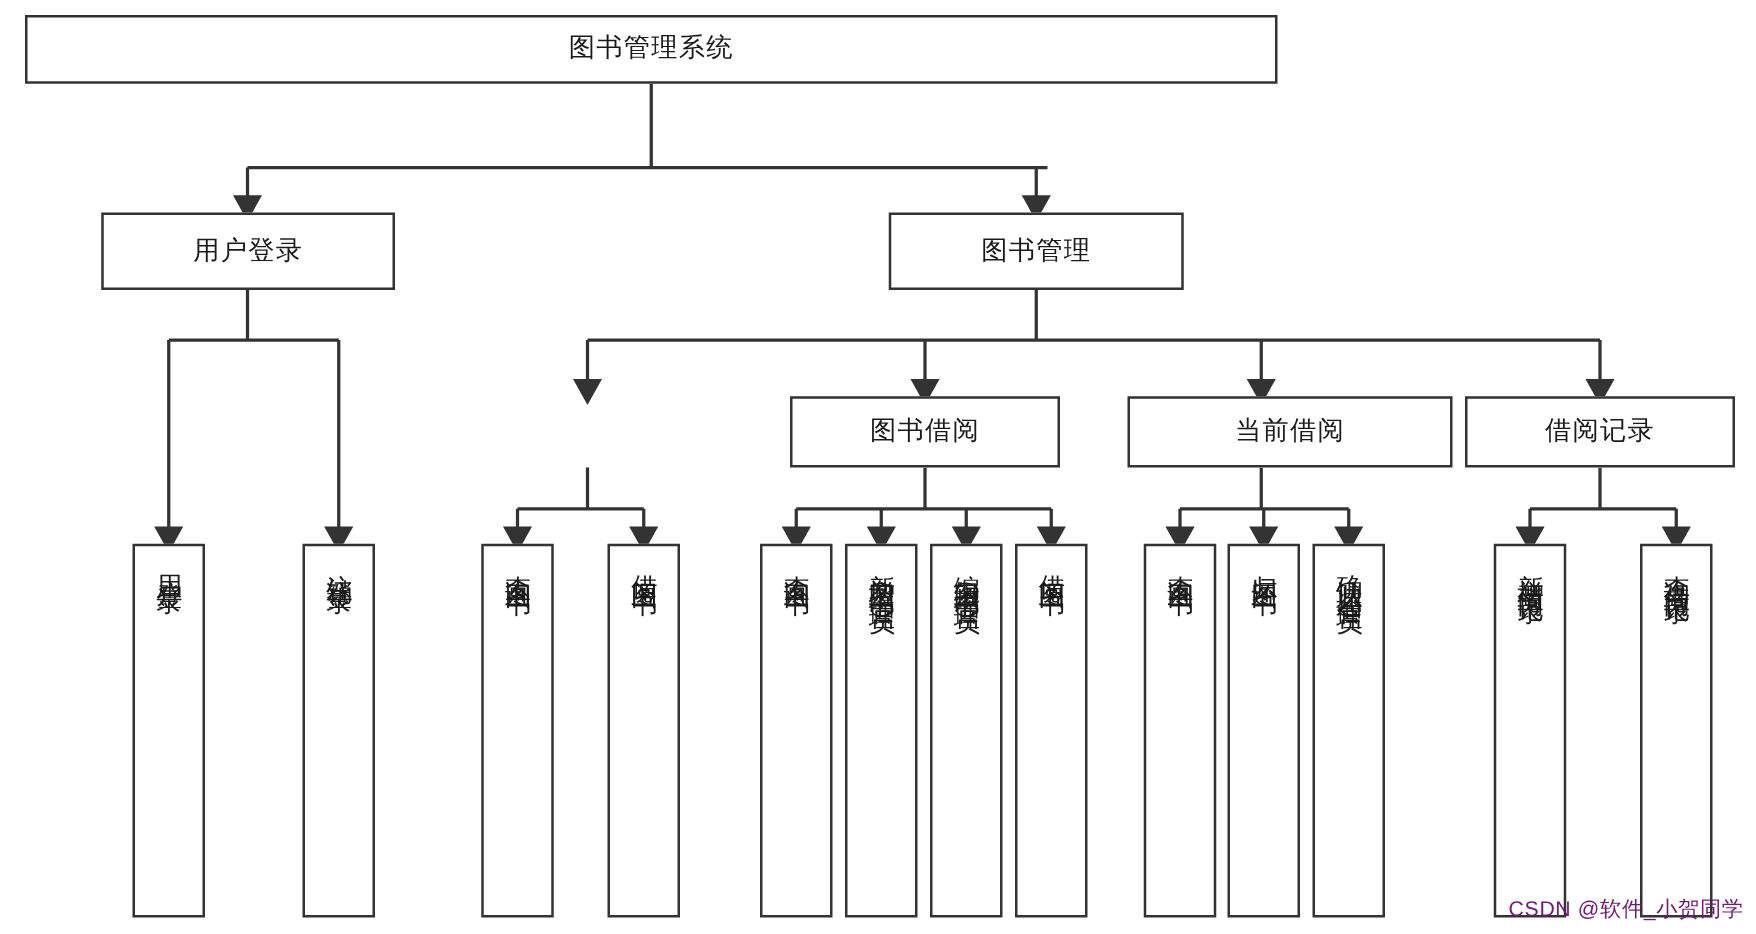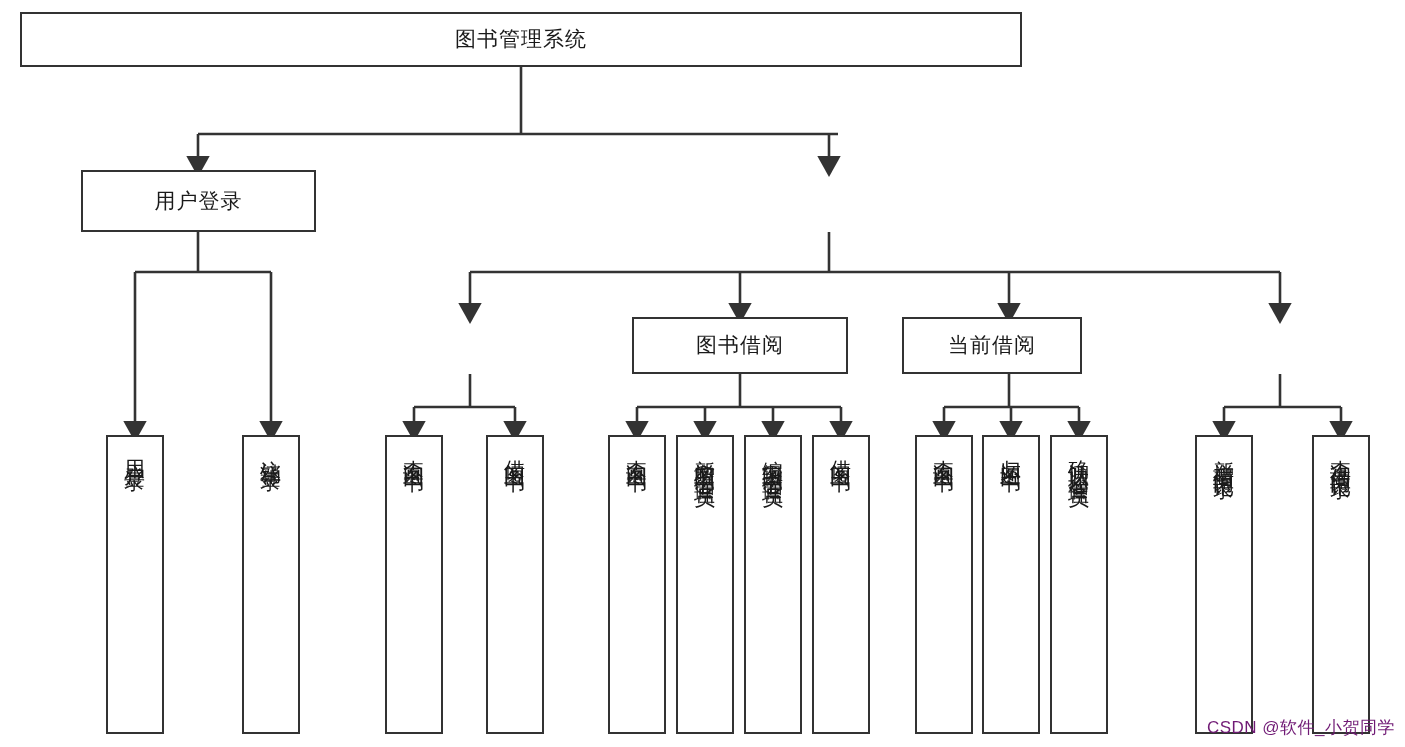--- a/index.html
+++ b/index.html
@@ -120,26 +120,32 @@
     </g>
   </svg>
 
   <div class="node horiz" style="left:20px; top:12px; width:1002px; height:55px;">
     <span class="node-label">图书管理系统</span>
   </div>
 
   <div class="node horiz" style="left:81px; top:170px; width:235px; height:62px;">
     <span class="node-label">用户登录</span>
   </div>
+  <div class="node horiz" style="left:711px; top:170px; width:236px; height:62px;">
+    <span class="node-label">图书管理</span>
+  </div>
 
   <div class="node horiz" style="left:632px; top:317px; width:216px; height:57px;">
     <span class="node-label">图书借阅</span>
   </div>
-  <div class="node horiz" style="left:902px; top:317px; width:180px; height:57px;">
+  <div class="node horiz" style="left:902px; top:317px; width:260px; height:57px;">
     <span class="node-label">当前借阅</span>
+  </div>
+  <div class="node horiz" style="left:1172px; top:317px; width:216px; height:57px;">
+    <span class="node-label">借阅记录</span>
   </div>
 
   <div class="node vert" style="left:106px; top:435px; width:58px; height:299px;">
     <span class="node-label">用户登录</span>
   </div>
   <div class="node vert" style="left:242px; top:435px; width:58px; height:299px;">
     <span class="node-label">注销登录</span>
   </div>
 
   <div class="node vert" style="left:385px; top:435px; width:58px; height:299px;">

